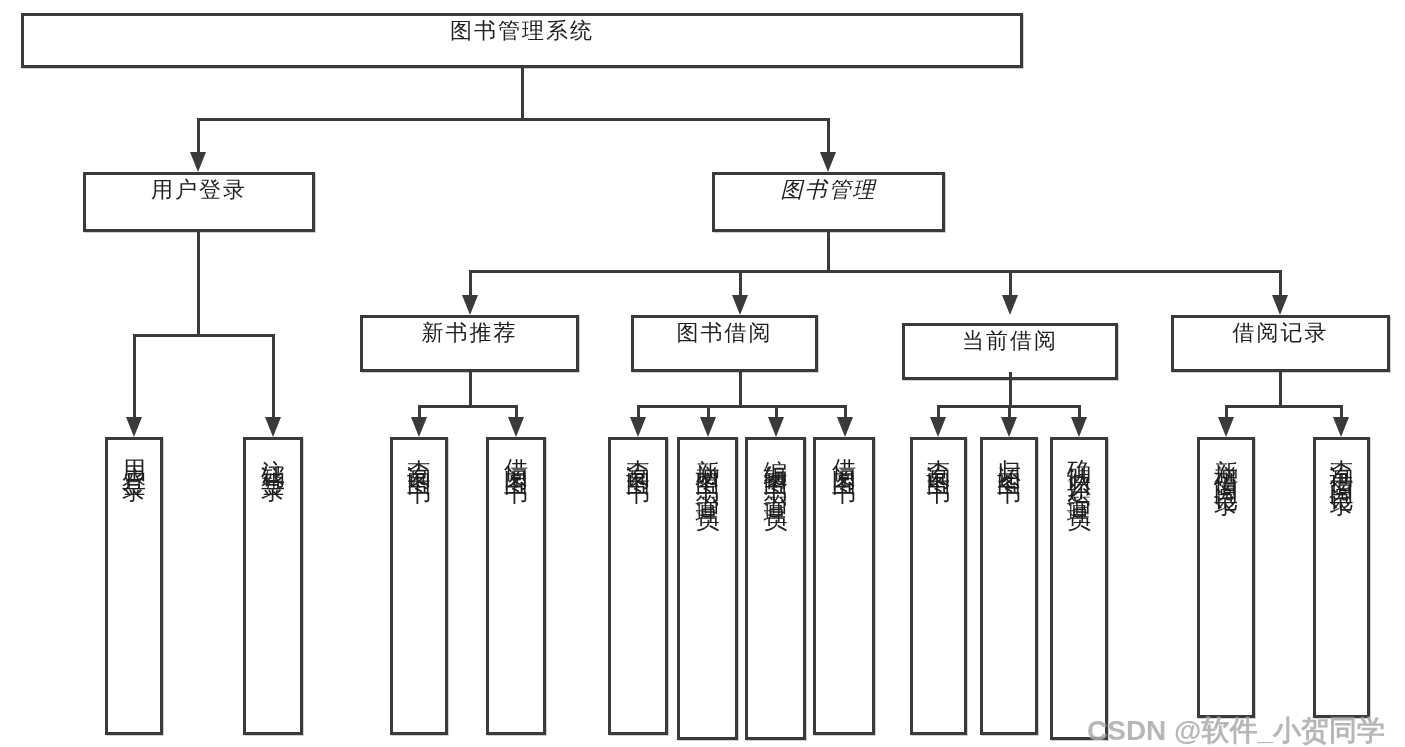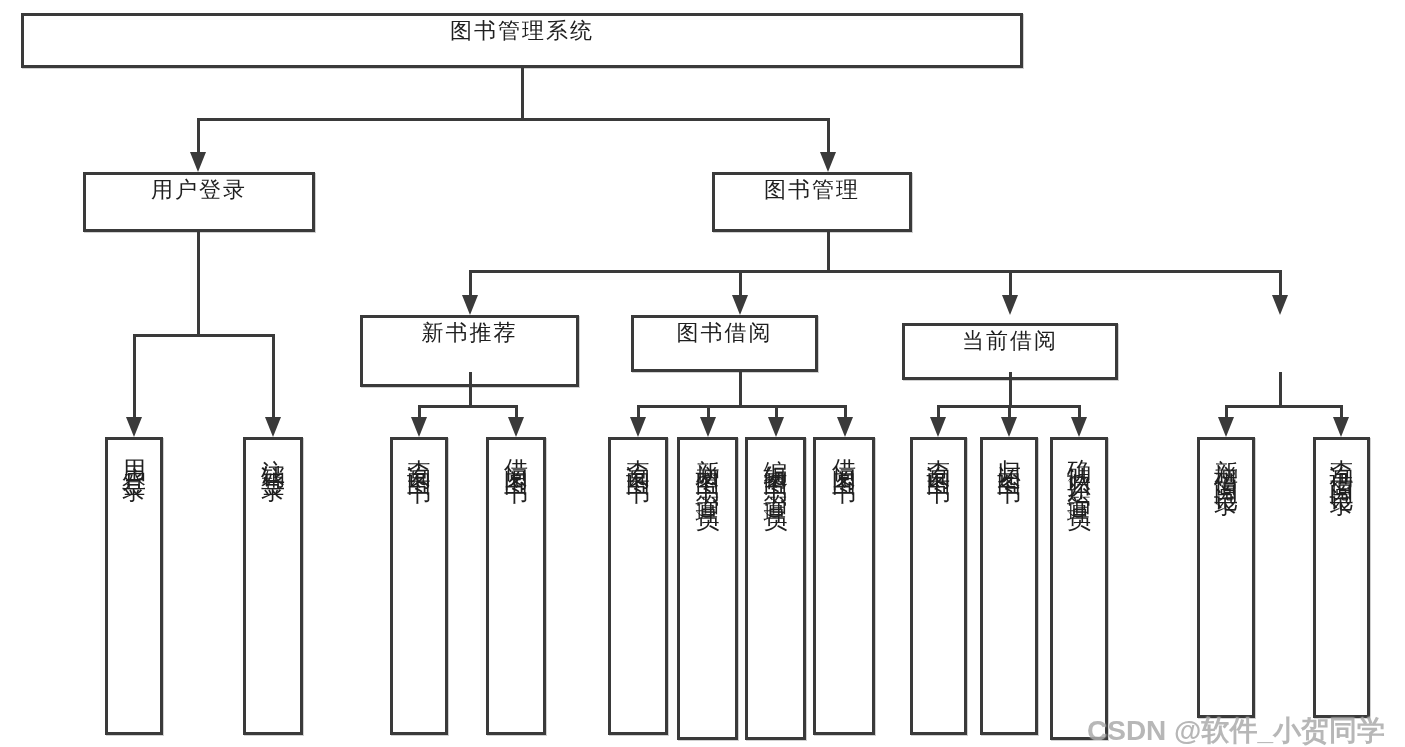--- a/index.html
+++ b/index.html
@@ -97,21 +97,21 @@
     <div class="head"></div>
   </div>
   <div class="drop" style="left:820px;top:118px;height:54px;">
     <div class="stem"></div>
     <div class="head"></div>
   </div>
 
   <div class="box" style="left:83px;top:172px;width:232px;height:60px;">
     <span class="hlabel">用户登录</span>
   </div>
-  <div class="box" style="left:712px;top:172px;width:200px;height:60px;">
+  <div class="box" style="left:712px;top:172px;width:233px;height:60px;font-style:italic;">
     <span class="hlabel">图书管理</span>
   </div>
 
   <div class="vline" style="left:196.5px;top:232px;height:105px;"></div>
   <div class="hline" style="left:132.5px;top:334px;width:142px;"></div>
   <div class="drop" style="left:126px;top:334px;height:103px;">
     <div class="stem"></div>
     <div class="head"></div>
   </div>
   <div class="drop" style="left:265px;top:334px;height:103px;">
@@ -131,28 +131,31 @@
   </div>
   <div class="drop" style="left:1002px;top:270px;height:45px;">
     <div class="stem"></div>
     <div class="head"></div>
   </div>
   <div class="drop" style="left:1272px;top:270px;height:45px;">
     <div class="stem"></div>
     <div class="head"></div>
   </div>
 
-  <div class="box" style="left:360px;top:315px;width:219px;height:72px;">
+  <div class="box" style="left:360px;top:315px;width:219px;height:57px;">
     <span class="hlabel">新书推荐</span>
   </div>
   <div class="box" style="left:631px;top:315px;width:187px;height:57px;">
     <span class="hlabel">图书借阅</span>
   </div>
   <div class="box" style="left:902px;top:315px;width:216px;height:57px;margin-top:8px;">
     <span class="hlabel">当前借阅</span>
+  </div>
+  <div class="box" style="left:1171px;top:315px;width:219px;height:57px;">
+    <span class="hlabel">借阅记录</span>
   </div>
 
   <div class="vline" style="left:468.5px;top:372px;height:36px;"></div>
   <div class="hline" style="left:417.5px;top:405px;width:100px;"></div>
   <div class="drop" style="left:411px;top:405px;height:32px;">
     <div class="stem"></div>
     <div class="head"></div>
   </div>
   <div class="drop" style="left:508px;top:405px;height:32px;">
     <div class="stem"></div>

